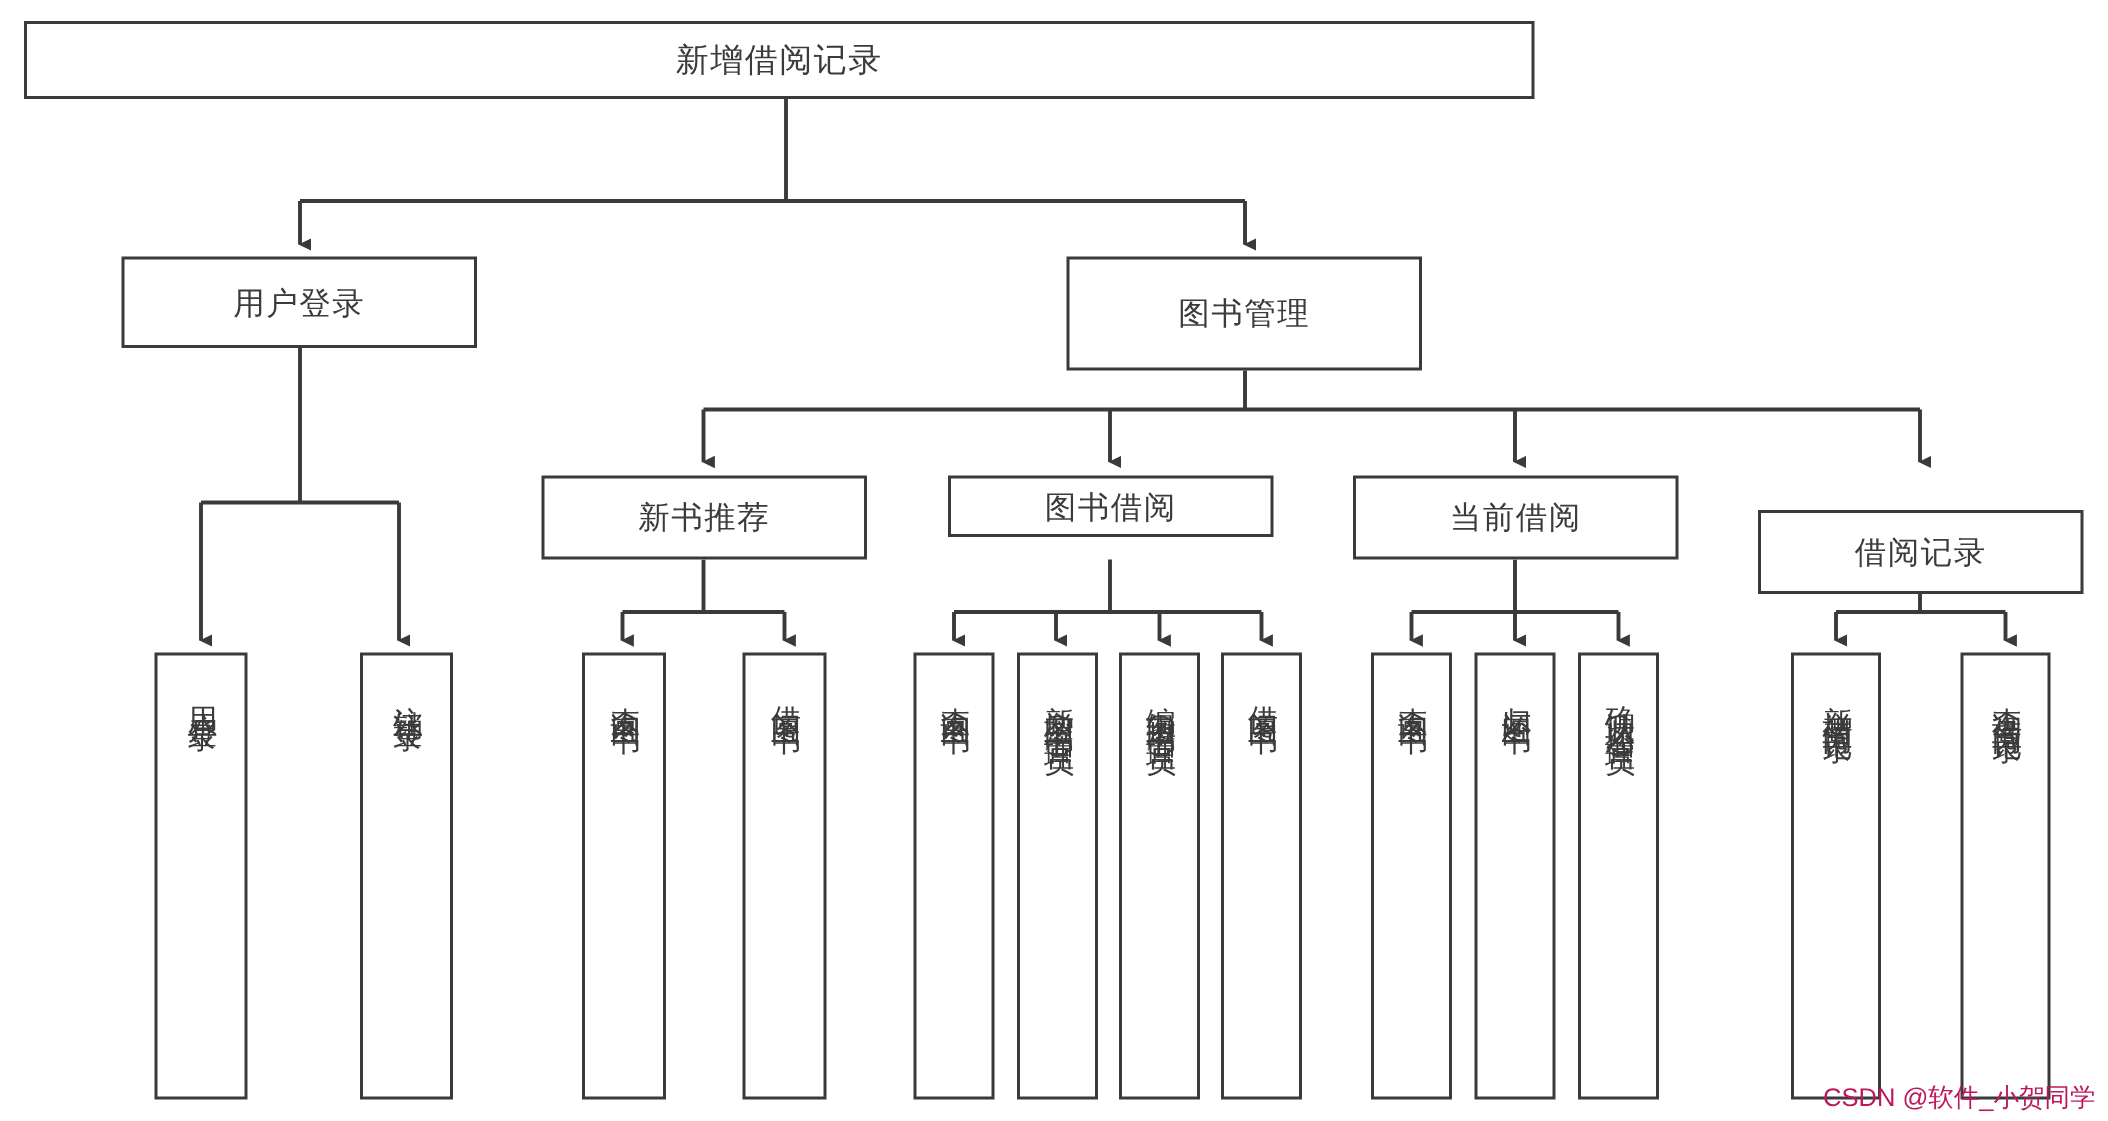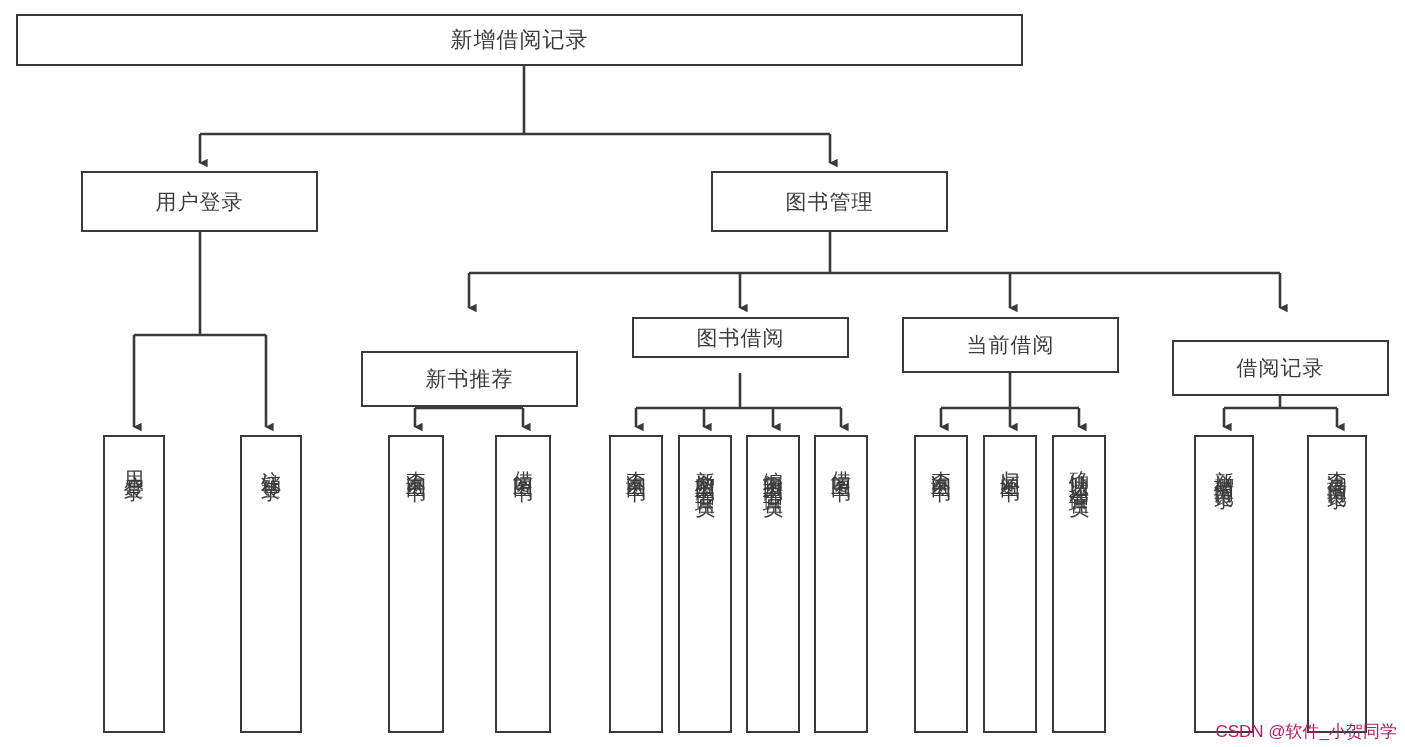--- a/index.html
+++ b/index.html
@@ -104,25 +104,25 @@
     </g>
   </svg>
 
   <div class="node h root" style="left:16px;top:14px;width:1007px;height:52px;">
     <span>新增借阅记录</span>
   </div>
 
   <div class="node h" style="left:81px;top:171px;width:237px;height:61px;">
     <span>用户登录</span>
   </div>
-  <div class="node h" style="left:711px;top:171px;width:237px;height:61px;">
+  <div class="node h" style="left:711px;top:171px;width:237px;height:76px;">
     <span>图书管理</span>
   </div>
 
-  <div class="node h" style="left:361px;top:317px;width:217px;height:56px;margin-top:34px;">
+  <div class="node h" style="left:361px;top:317px;width:217px;height:56px;">
     <span>新书推荐</span>
   </div>
   <div class="node h" style="left:632px;top:317px;width:217px;height:41px;">
     <span>图书借阅</span>
   </div>
   <div class="node h" style="left:902px;top:317px;width:217px;height:56px;">
     <span>当前借阅</span>
   </div>
   <div class="node h" style="left:1172px;top:317px;width:217px;height:56px;margin-top:23px;">
     <span>借阅记录</span>

